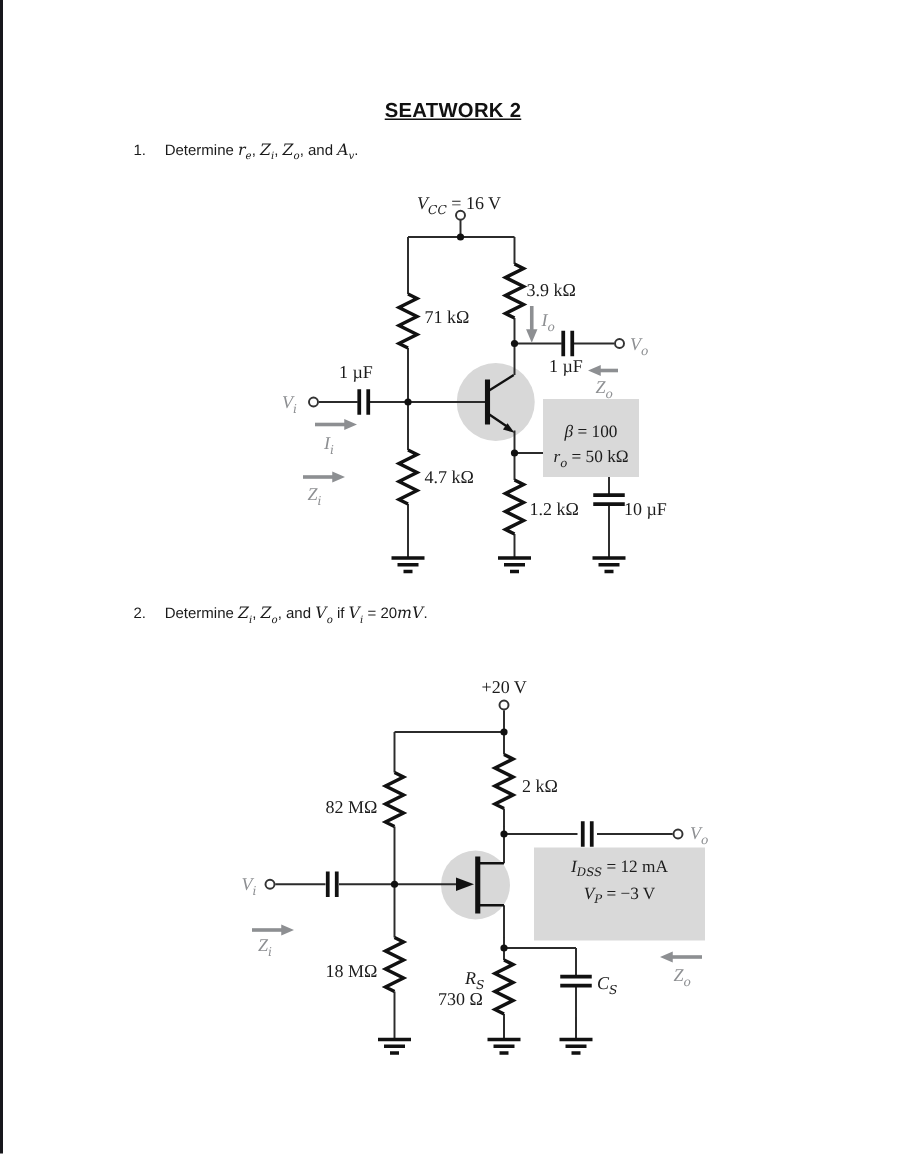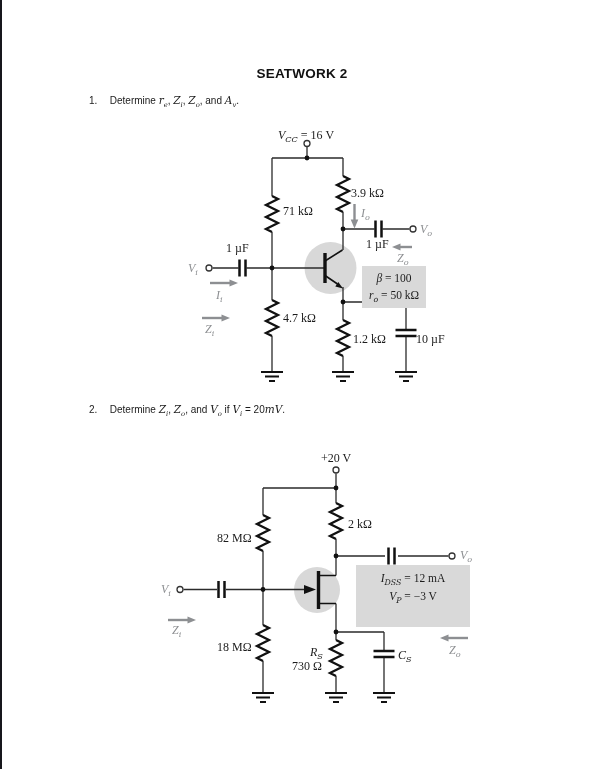--- a/index.html
+++ b/index.html
@@ -3,21 +3,21 @@
 <meta charset="utf-8">
 <style>
   html,body{margin:0;padding:0;}
   body{
     width:604px;height:769px;position:relative;background:#ffffff;
     font-family:"Liberation Sans",sans-serif;overflow:hidden;
   }
   .edge{position:absolute;left:0;top:0;width:2px;height:769px;background:#17171c;}
   .title{
     position:absolute;left:0;top:66px;width:604px;text-align:center;
-    font-weight:bold;font-size:13.5px;color:#111;letter-spacing:.2px;
+    font-weight:bold;font-size:13.5px;color:#111;letter-spacing:.2px;text-decoration:underline;
   }
   .prob{
     position:absolute;font-size:10px;color:#1a1a1a;white-space:nowrap;
   }
   .prob .num{display:inline-block;min-width:18px;}
   .rich i{font-family:"DejaVu Serif","Liberation Serif",serif;font-style:italic;font-size:105%;}
   sub{font-size:68%;font-style:italic;line-height:0;font-family:"DejaVu Serif","Liberation Serif",serif;}
   svg.canvas{position:absolute;left:0;top:0;}
   .w{stroke:#2b2b2b;stroke-width:1.3;fill:none;}
   .res{stroke:#111;stroke-width:2.3;fill:none;stroke-linejoin:miter;}
@@ -191,21 +191,21 @@
 <span class="clabel" style="left:353px;top:332px">1.2 kΩ</span>
 <span class="clabel" style="left:416px;top:332px">10 µF</span>
 <span class="clabel" style="left:226px;top:241px">1 µF</span>
 <span class="clabel" style="left:366px;top:237px">1 µF</span>
 <span class="clabel glabel" style="left:188px;top:261px"><i>V</i><sub>i</sub></span>
 <span class="clabel glabel" style="left:216px;top:288px"><i>I</i><sub>i</sub></span>
 <span class="clabel glabel" style="left:205px;top:322px"><i>Z</i><sub>i</sub></span>
 <span class="clabel glabel" style="left:361px;top:206px"><i>I</i><sub>o</sub></span>
 <span class="clabel glabel" style="left:420px;top:222px"><i>V</i><sub>o</sub></span>
 <span class="clabel glabel" style="left:397px;top:251px"><i>Z</i><sub>o</sub></span>
-<div class="pbox" style="left:362px;top:266px;width:64px;height:38px;line-height:17px;padding-top:4px">
+<div class="pbox" style="left:362px;top:266px;width:64px;height:38px;line-height:17px;padding-top:14px">
   <span><i>β</i> = 100</span>
   <span><i>r</i><sub>o</sub> = 50 kΩ</span>
 </div>
 
 <span class="clabel" style="left:321px;top:451px">+20 V</span>
 <span class="clabel" style="left:217px;top:531px">82 MΩ</span>
 <span class="clabel" style="left:217px;top:640px">18 MΩ</span>
 <span class="clabel" style="left:348px;top:517px">2 kΩ</span>
 <span class="clabel" style="left:310px;top:645px"><i>R</i><sub>S</sub></span>
 <span class="clabel" style="left:292px;top:659px">730 Ω</span>

